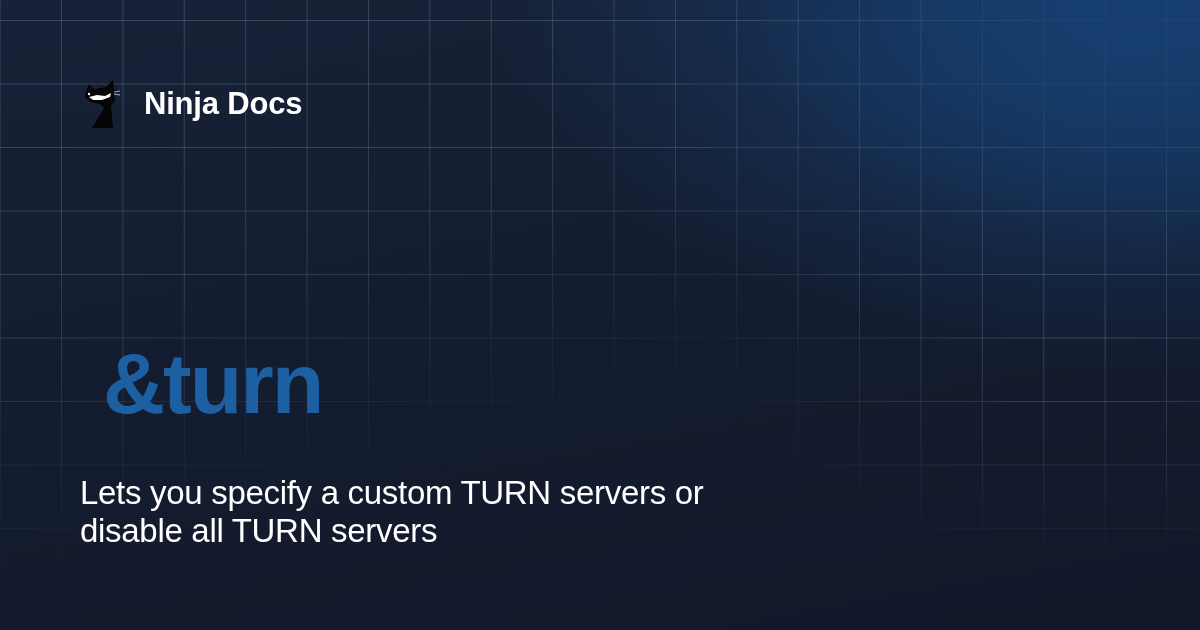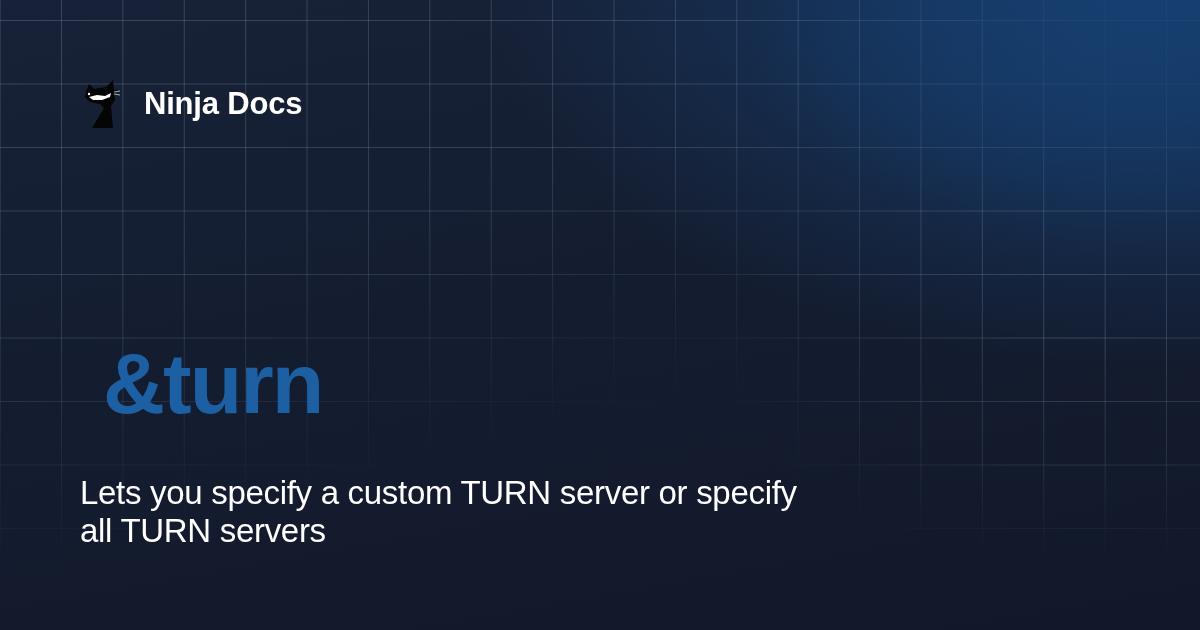--- a/index.html
+++ b/index.html
@@ -71,14 +71,14 @@
       <path d="M9 19 L17 17 L25 18 L31 15 L30 19 L22 22 L13 22 Z" fill="#ffffff"></path>
       <circle cx="9" cy="16" r="1.2" fill="#ffffff"></circle>
       <line x1="34" y1="14" x2="40" y2="13" stroke="#cfd6e0" stroke-width="0.8"></line>
       <line x1="34" y1="16" x2="40" y2="17" stroke="#cfd6e0" stroke-width="0.8"></line>
     </svg>
     <span class="brand-name">Ninja Docs</span>
   </div>
 
   <div class="title">&amp;turn</div>
 
-  <div class="description">Lets you specify a custom TURN server or specify all TURN servers</div>
+  <div class="description">Lets you specify a custom TURN servers or disable all TURN servers</div>
 </div>
 
 </body></html>

